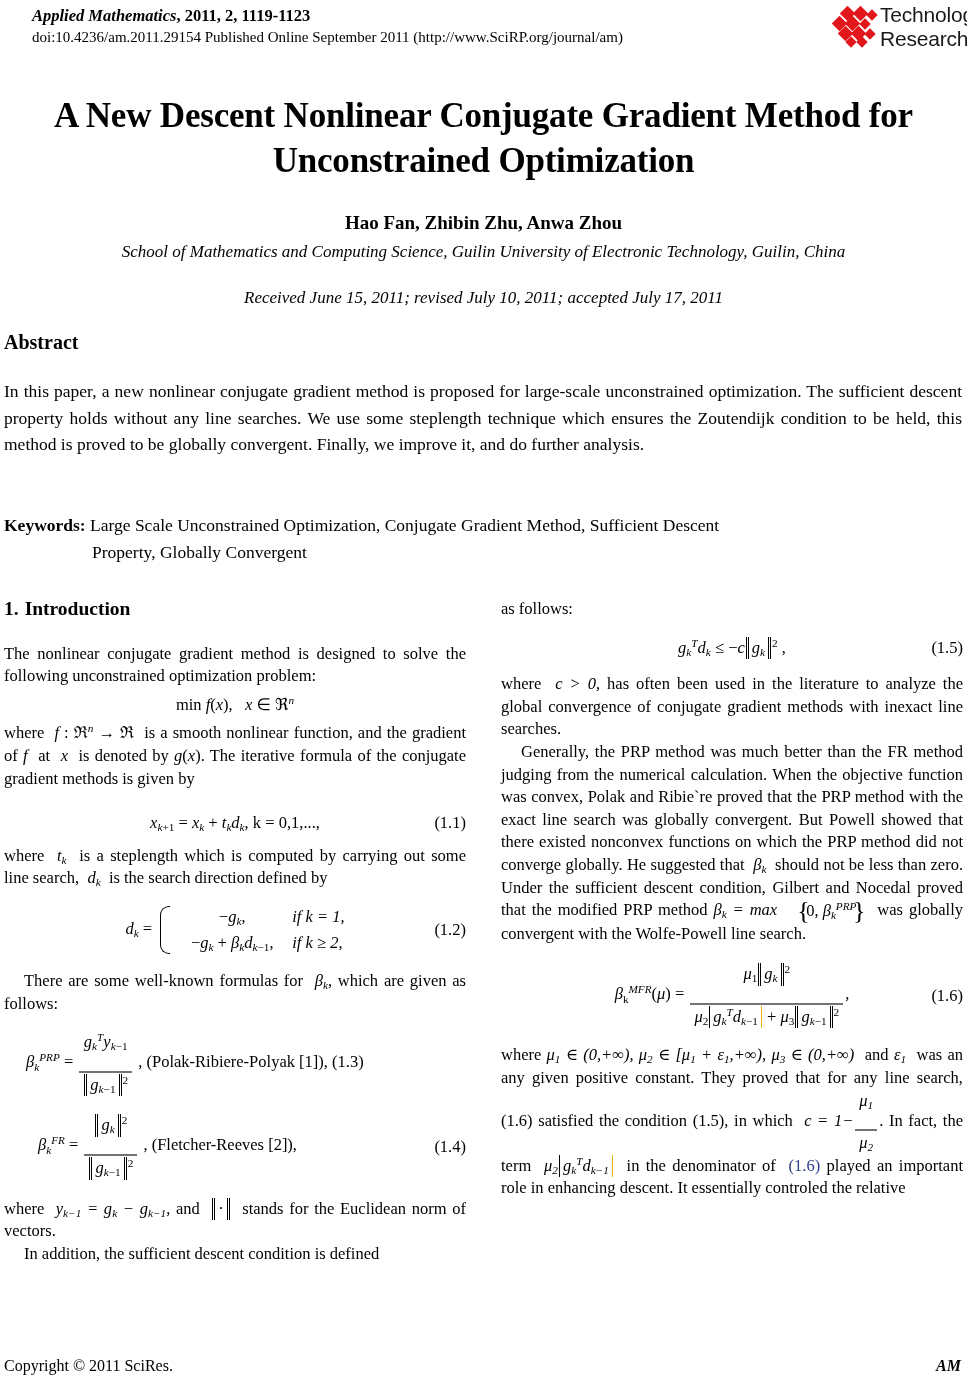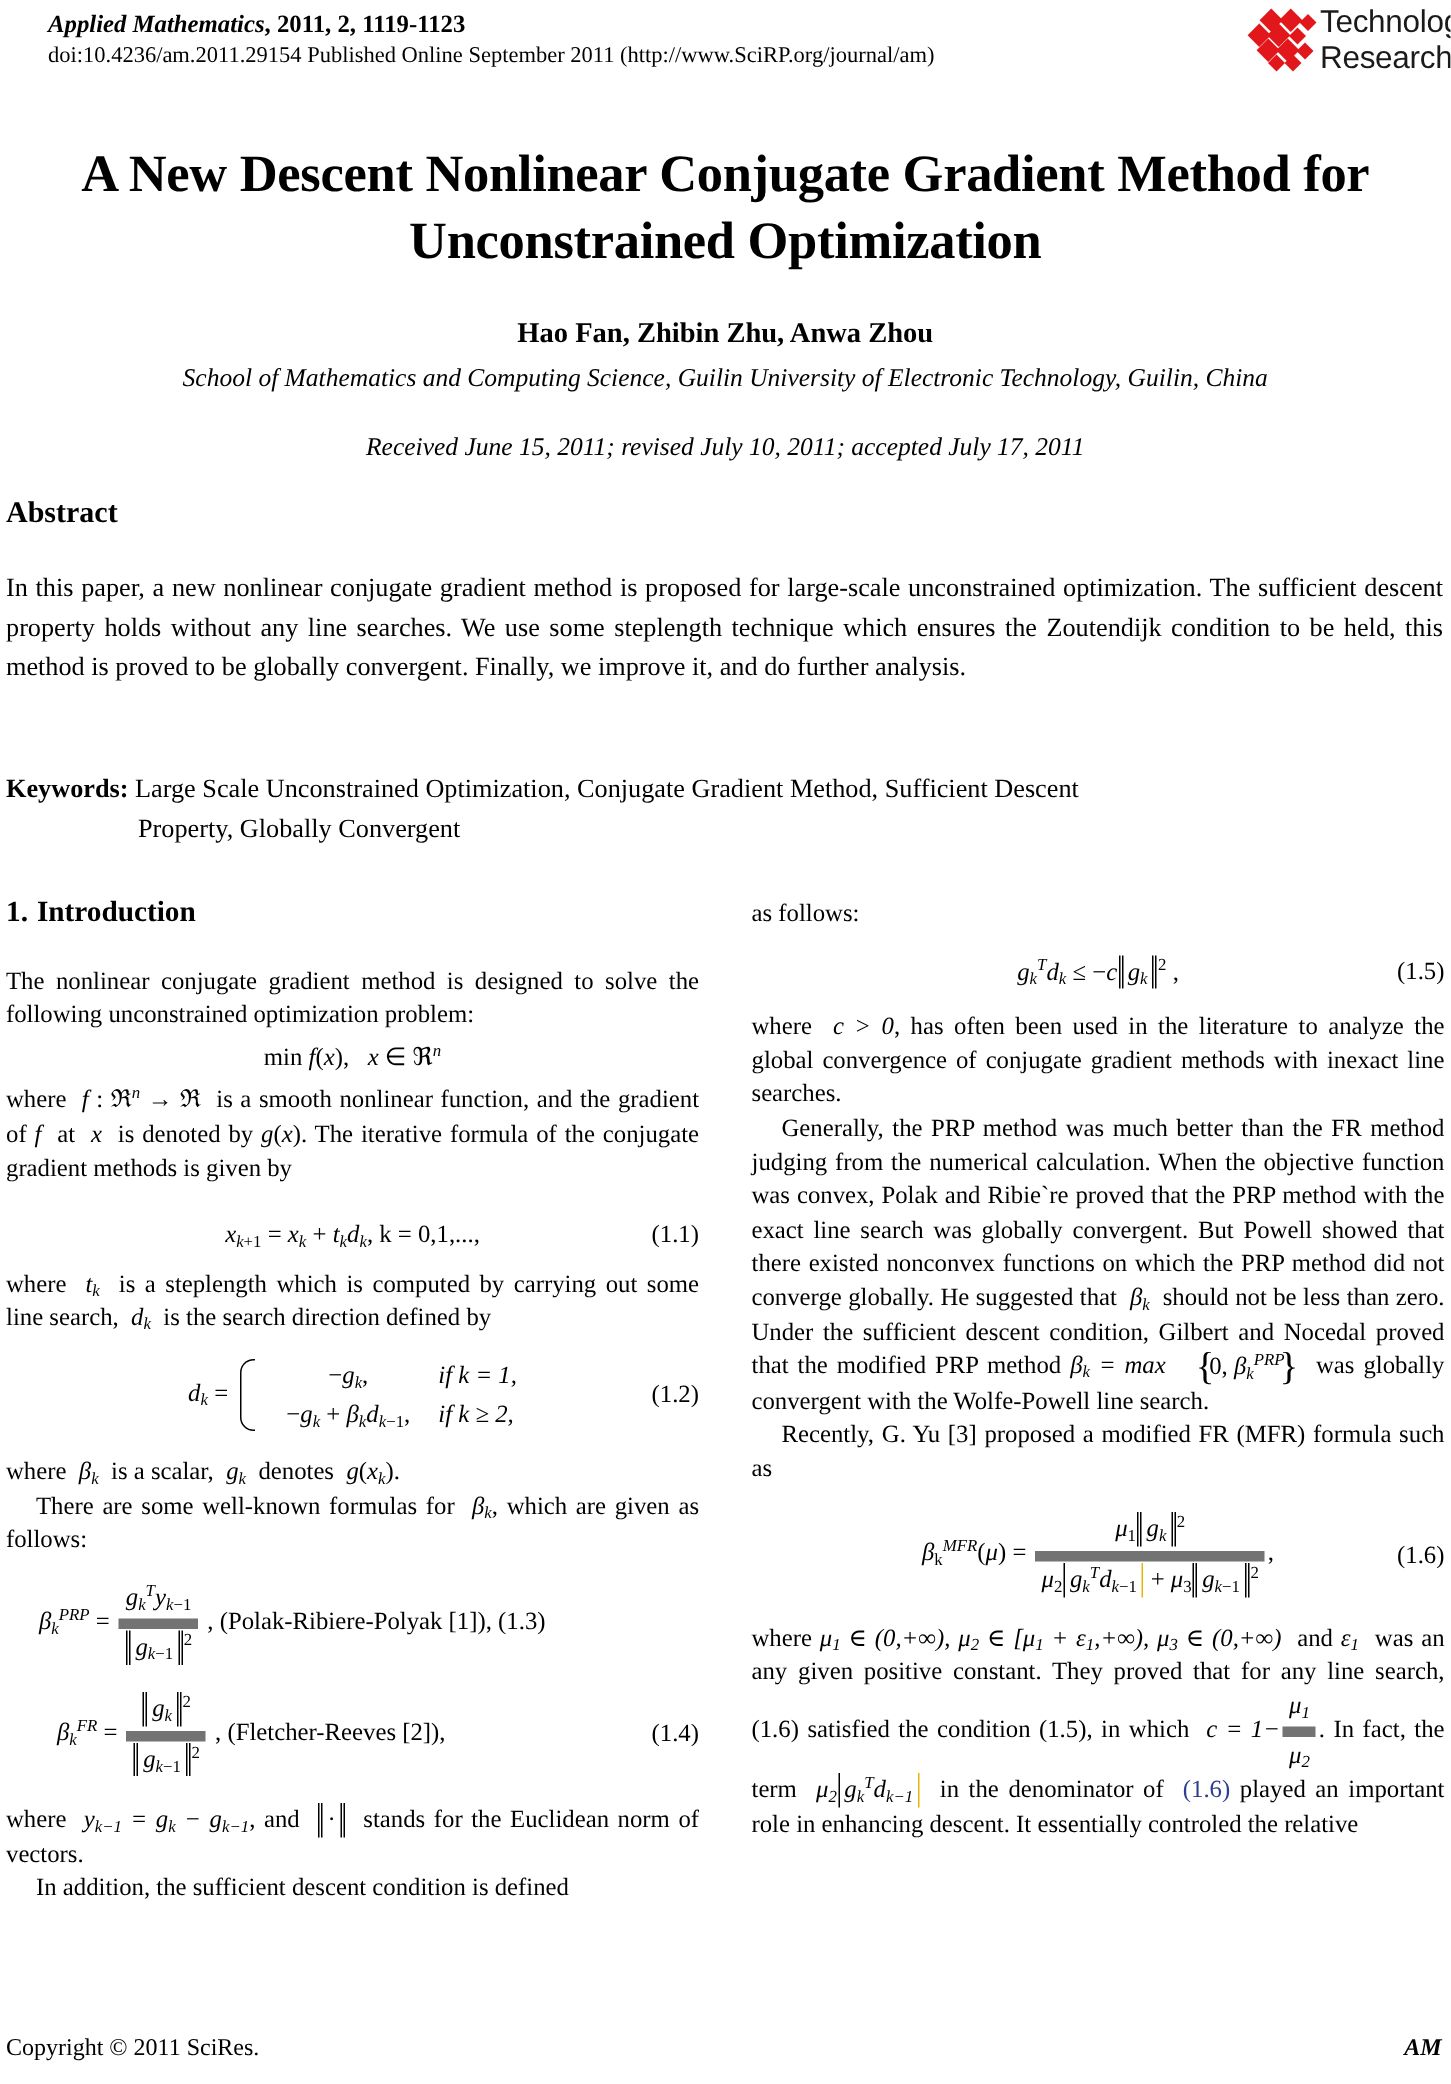--- a/index.html
+++ b/index.html
@@ -214,22 +214,22 @@
   sup { vertical-align: 0.55em; }
 
   .frac {
     display: inline-block;
     vertical-align: middle;
     text-align: center;
     margin: 0 2px;
   }
   .frac > .num {
     display: block;
-    padding: 0 4px 3px 4px;
-    border-bottom: 7px solid #737373;
+    padding: 0 4px 17px 4px;
+    border-bottom: 2px solid #737373;
   }
   .frac > .den {
     display: block;
     padding: 1px 4px 0 4px;
   }
 
   .norm {
     display: inline-block;
     border-left: 3px double #000;
     border-right: 3px double #000;
@@ -369,21 +369,20 @@
 
     <div class="mathline" style="margin:14px 0 14px 0;">
       <span class="mi">d</span><sub><span class="mi">k</span></sub> =
       <span class="cases">
         <span class="crow"><span class="cval">−<span class="mi">g</span><sub><span class="mi">k</span></sub>,</span><span class="ccond">if k = 1,</span></span>
         <span class="crow"><span class="cval">−<span class="mi">g</span><sub><span class="mi">k</span></sub> + <span class="mi">β</span><sub><span class="mi">k</span></sub><span class="mi">d</span><sub><span class="mi">k</span>−1</sub>,</span><span class="ccond">if k ≥ 2,</span></span>
       </span>
       <span class="eqno">(1.2)</span>
     </div>
 
-    <p class="tp"><span>where </span>&nbsp;<span class="mi">β<sub>k</sub></span>&nbsp;<span> is a scalar, </span>&nbsp;<span class="mi">g<sub>k</sub></span>&nbsp;<span> denotes </span>&nbsp;<span class="mi">g</span>(<span class="mi">x</span><sub><span class="mi">k</span></sub>)<span>.</span></p>
 
     <p class="ip"><span>There are some well-known formulas for </span>&nbsp;<span class="mi">β<sub>k</sub></span><span>, which are given as follows:</span></p>
 
     <div class="mathline" style="margin:16px 0 6px 0; text-align:left; padding-left:22px;">
       <span class="mi">β</span><sub><span class="mi">k</span></sub><sup><span class="mi">PRP</span></sup> =
       <span class="frac">
         <span class="num"><span class="mi">g</span><sub><span class="mi">k</span></sub><sup><span class="mi">T</span></sup><span class="mi">y</span><sub><span class="mi">k</span>−1</sub></span>
         <span class="den"><span class="norm"><span class="mi">g</span><sub><span class="mi">k</span>−1</sub></span><sup>2</sup></span>
       </span>
       <span>, (Polak-Ribiere-Polyak [1]),</span>
@@ -411,21 +410,20 @@
 
     <div class="mathline" style="margin:16px 0 14px 0;">
       <span class="mi">g</span><sub><span class="mi">k</span></sub><sup><span class="mi">T</span></sup><span class="mi">d</span><sub><span class="mi">k</span></sub> ≤ −<span class="mi">c</span><span class="norm"><span class="mi">g</span><sub><span class="mi">k</span></sub></span><sup>2</sup> ,
       <span class="eqno">(1.5)</span>
     </div>
 
     <p class="tp"><span>where </span>&nbsp;<span class="mi">c &gt; 0</span><span>, has often been used in the literature to analyze the global convergence of conjugate gradient methods with inexact line searches.</span></p>
 
     <p class="ip"><span>Generally, the PRP method was much better than the FR method judging from the numerical calculation. When the objective function was convex, Polak and Ribie`re proved that the PRP method with the exact line search was globally convergent. But Powell showed that there existed nonconvex functions on which the PRP method did not converge globally. He suggested that </span>&nbsp;<span class="mi">β<sub>k</sub></span>&nbsp;<span> should not be less than zero. Under the sufficient descent condition, Gilbert and Nocedal proved that the modified PRP method </span><span class="mi">β<sub>k</sub> = max</span><span class="brace-set">0, <span class="mi">β</span><sub><span class="mi">k</span></sub><sup><span class="mi">PRP</span></sup></span>&nbsp;<span> was globally convergent with the Wolfe-Powell line search.</span></p>
 
-    <p class="ip">Recently, G. Yu [3] proposed a modified FR (MFR) formula such as</p>
 
     <div class="mathline" style="margin:18px 0 16px 0;">
       <span class="mi">β</span><sub>k</sub><sup><span class="mi">MFR</span></sup>(<span class="mi">μ</span>) =
       <span class="frac">
         <span class="num"><span class="mi">μ</span><sub>1</sub><span class="norm"><span class="mi">g</span><sub><span class="mi">k</span></sub></span><sup>2</sup></span>
         <span class="den"><span class="mi">μ</span><sub>2</sub><span class="abs"><span class="mi">g</span><sub><span class="mi">k</span></sub><sup><span class="mi">T</span></sup><span class="mi">d</span><sub><span class="mi">k</span>−1</sub></span> + <span class="mi">μ</span><sub>3</sub><span class="norm"><span class="mi">g</span><sub><span class="mi">k</span>−1</sub></span><sup>2</sup></span>
       </span>,
       <span class="eqno">(1.6)</span>
     </div>
 

